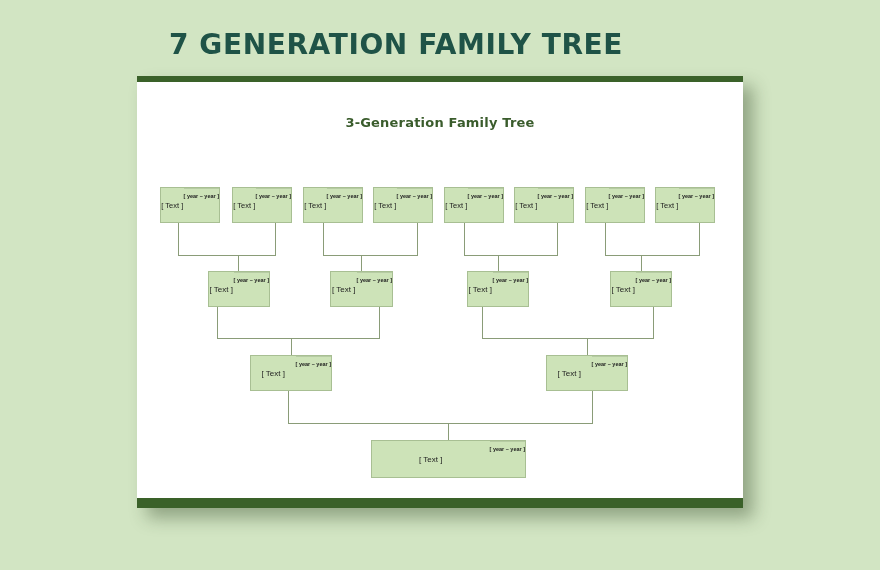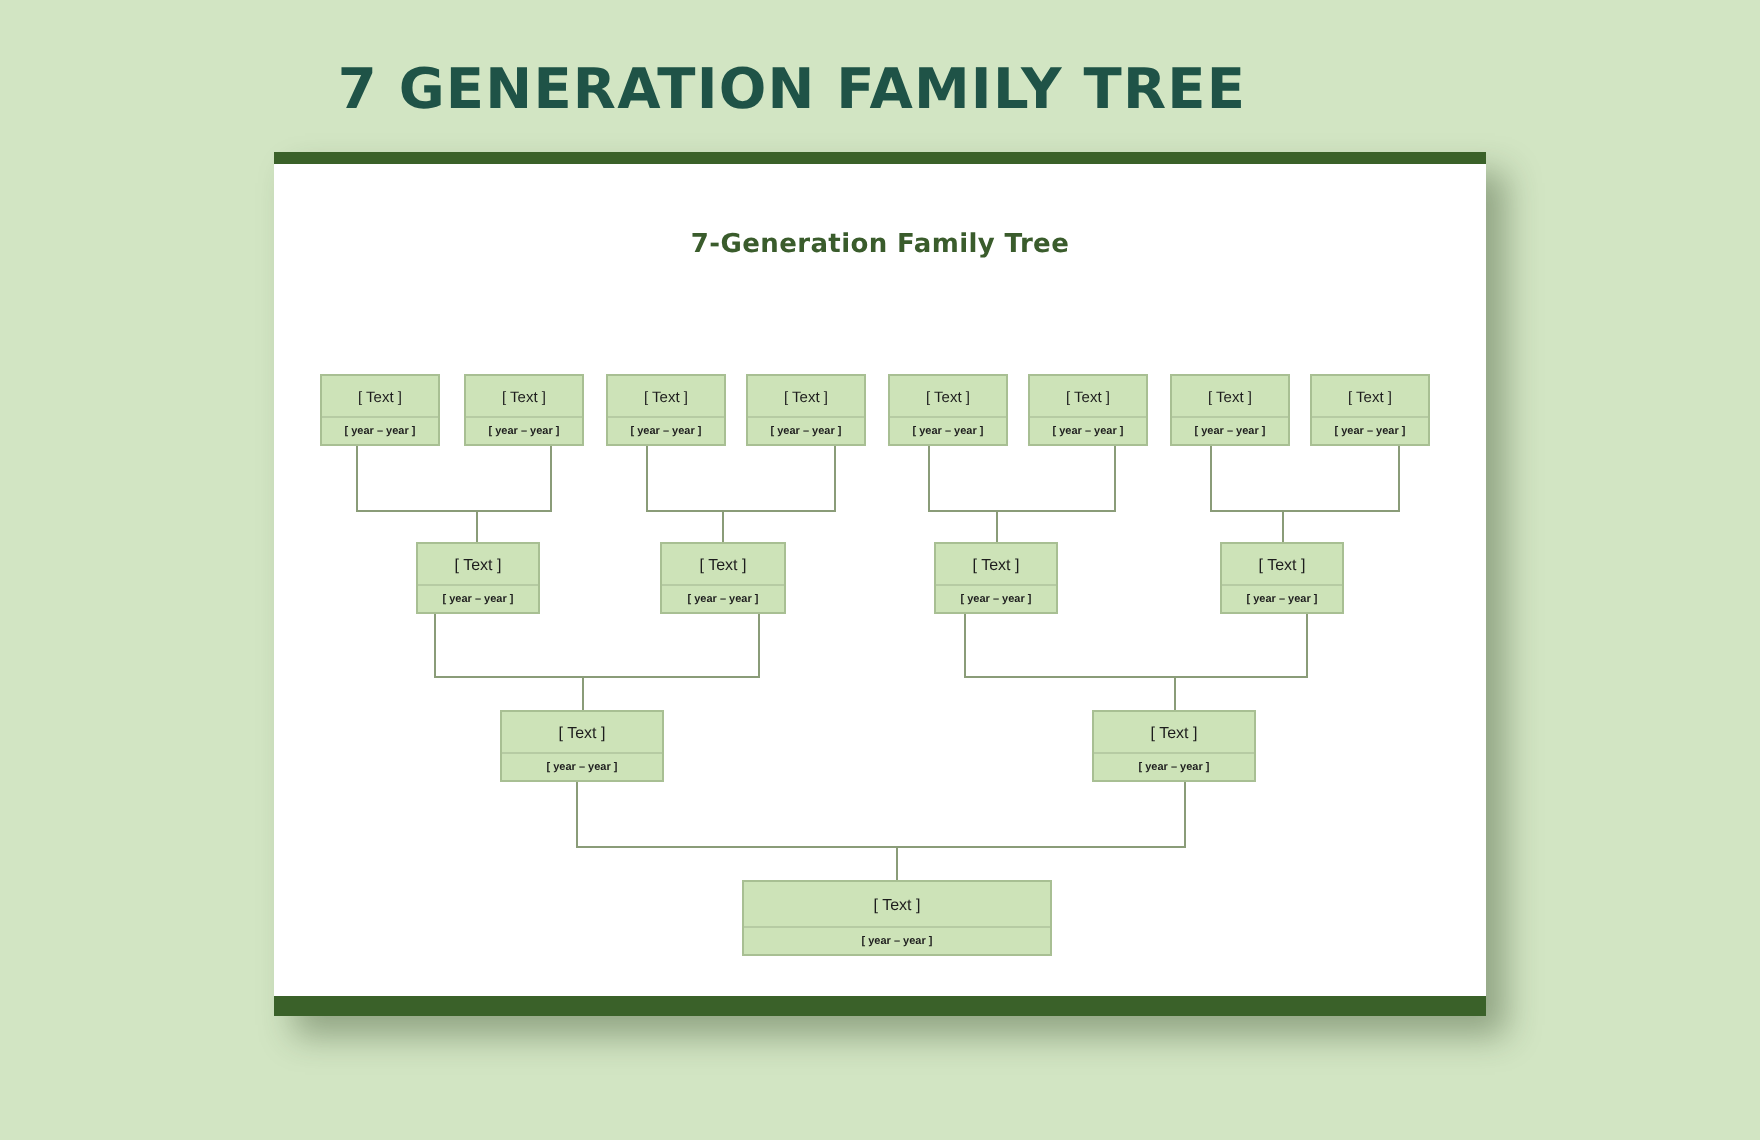--- a/index.html
+++ b/index.html
@@ -74,21 +74,21 @@
     width: 606px;
     height: 432px;
   }
 
   .node {
     position: absolute;
     background: #cde3b8;
     border: 1px solid #a8bf93;
     box-sizing: border-box;
     display: flex;
-    flex-direction: column;
+    flex-direction: row;
     align-items: stretch;
     justify-content: center;
   }
   .node .name {
     flex: 1 1 auto;
     display: flex;
     align-items: center;
     justify-content: center;
     font-size: 8px;
     color: #1d1d1d;
@@ -119,21 +119,21 @@
 </style>
 </head>
 <body>
 
 <div id="page-title">7 GENERATION FAMILY TREE</div>
 
 <div id="canvas-shadow"></div>
 
 <div id="canvas">
 
-  <div id="doc-title">7-Generation Family Tree</div>
+  <div id="doc-title">3-Generation Family Tree</div>
 
   <div id="tree">
 
     <div class="node gen1" style="left:23px; top:105px; width:60px; height:36px;">
       <div class="name">[ Text ]</div>
       <div class="years">[ year – year ]</div>
     </div>
 
     <div class="node gen1" style="left:95px; top:105px; width:60px; height:36px;">
       <div class="name">[ Text ]</div>

